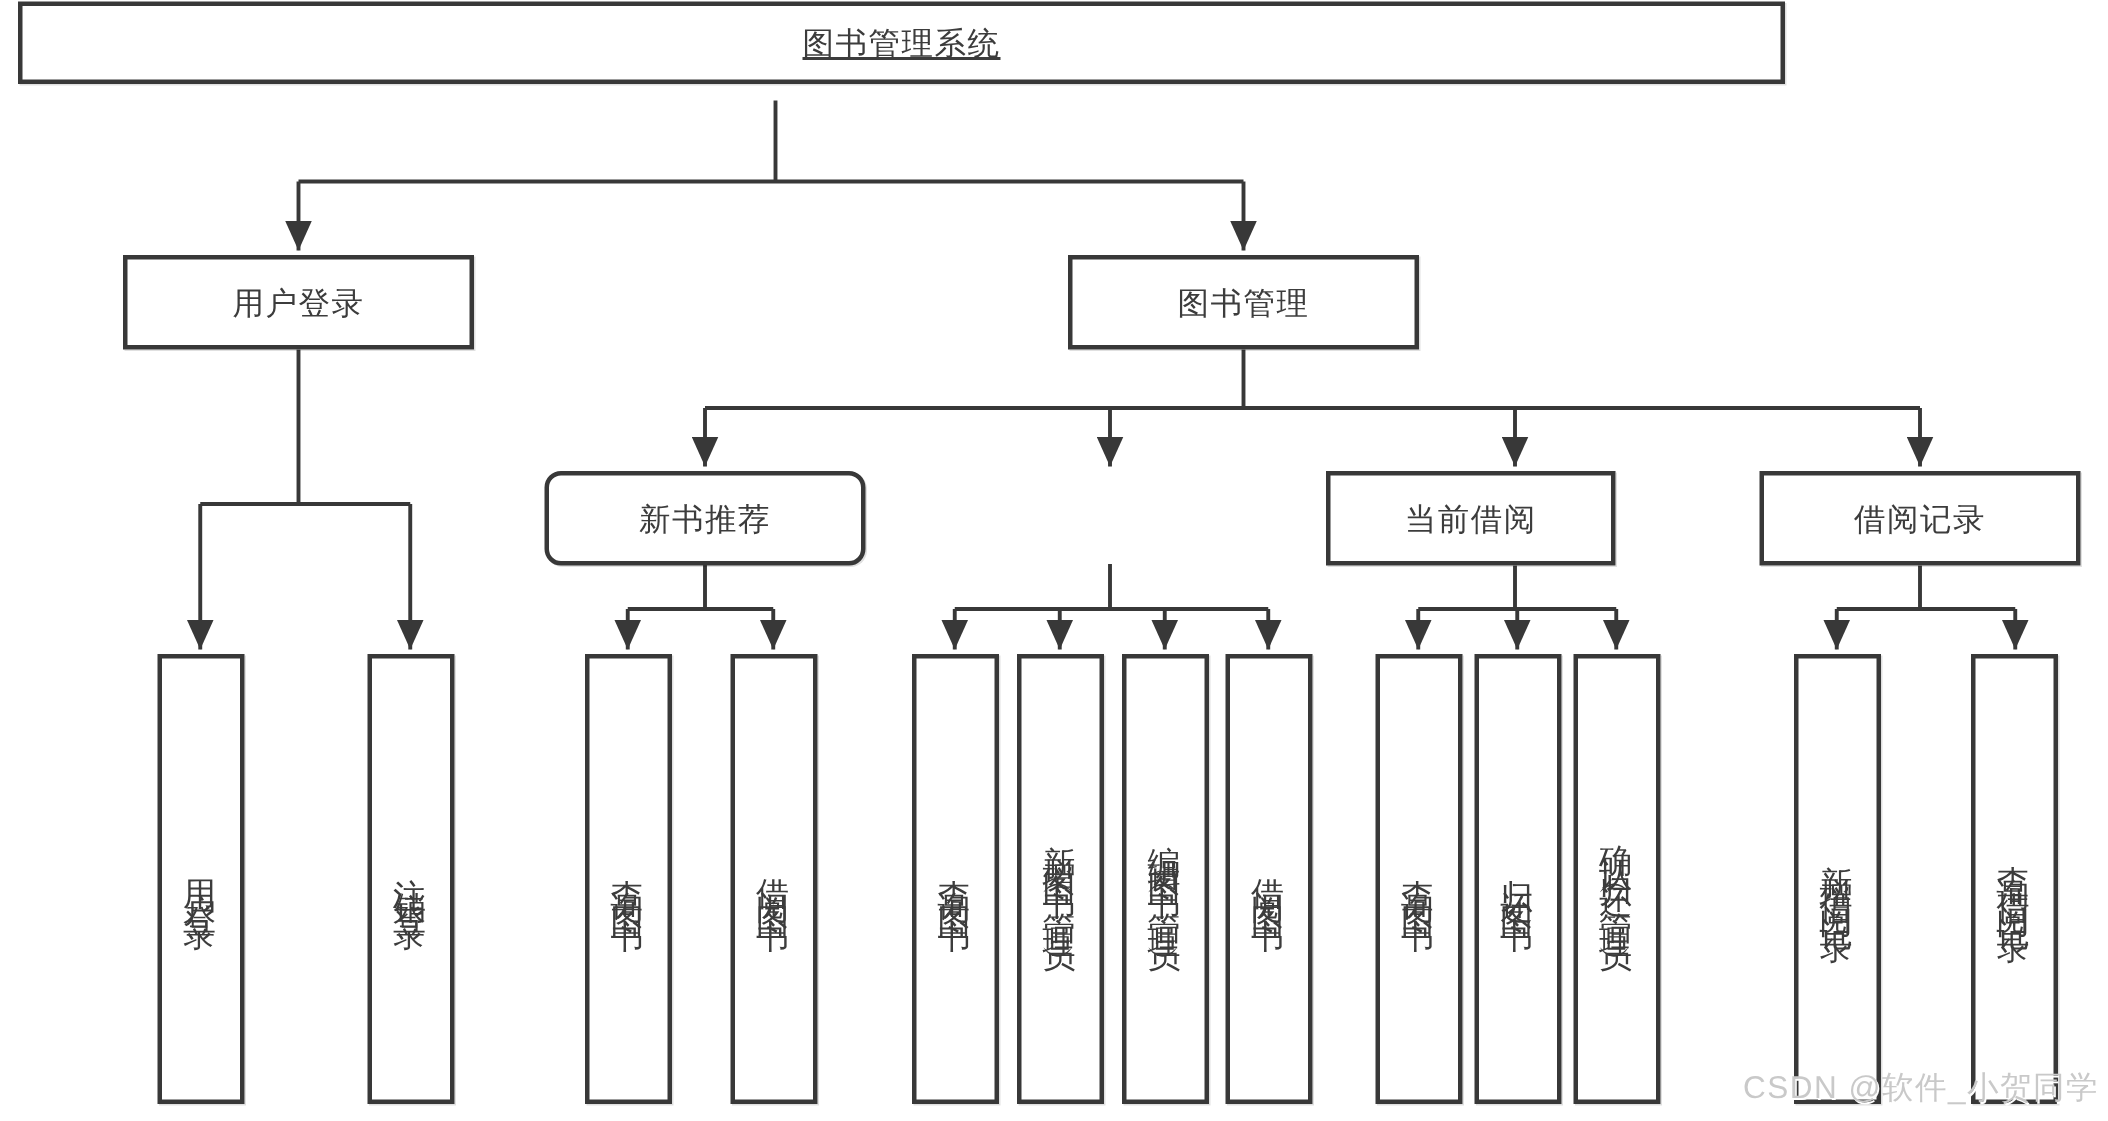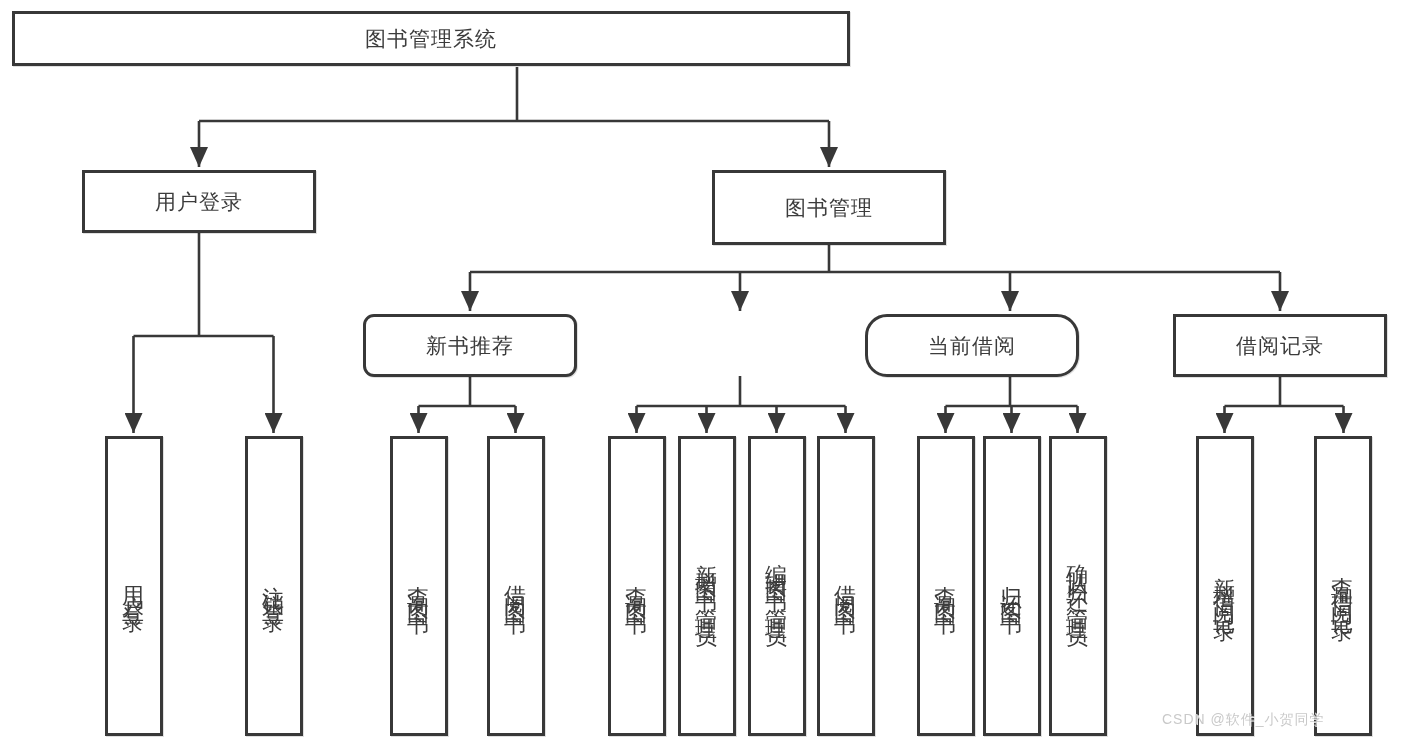--- a/index.html
+++ b/index.html
@@ -48,21 +48,21 @@
     text-align: center;
     line-height: 50px;
     font-size: 22px;
     letter-spacing: 9px;
     box-shadow: 1px 1px 0 rgba(0,0,0,0.12);
   }
   .watermark {
     position: absolute;
     left: 1162px;
     top: 711px;
-    font-size: 14px;
+    font-size: 21px;
     color: #c9c9c9;
     text-shadow: 1px 1px 0 #ffffff;
     letter-spacing: 1px;
     white-space: nowrap;
     z-index: 5;
   }
 </style>
 </head>
 <body>
 
@@ -118,27 +118,27 @@
       </g>
       <g>
         <path d="M1280 376 V406"></path>
         <path d="M1224.5 406 H1343.5"></path>
         <path d="M1224.5 406 V433" marker-end="url(#arrow)"></path>
         <path d="M1343.5 406 V433" marker-end="url(#arrow)"></path>
       </g>
     </g>
   </svg>
 
-  <div class="hbox" style="left:12px; top:11px; width:838px; height:55px;">图书管理系统</div>
+  <div class="hbox" style="left:12px; top:1px; width:1178px; height:55px;text-decoration:underline;">图书管理系统</div>
 
   <div class="hbox" style="left:82px; top:170px; width:234px; height:63px;">用户登录</div>
-  <div class="hbox" style="left:712px; top:170px; width:234px; height:75px;">图书管理</div>
+  <div class="hbox" style="left:712px; top:170px; width:234px; height:63px;">图书管理</div>
 
   <div class="hbox" style="left:363px; top:314px; width:214px; height:63px;border-radius:11px;">新书推荐</div>
-  <div class="hbox" style="left:865px; top:314px; width:214px; height:63px;border-radius:22px;">当前借阅</div>
+  <div class="hbox" style="left:884px; top:314px; width:193px; height:63px;">当前借阅</div>
   <div class="hbox" style="left:1173px; top:314px; width:214px; height:63px;">借阅记录</div>
 
   <div class="vbox" style="left:105px;">用户登录</div>
   <div class="vbox" style="left:245px;">注销登录</div>
 
   <div class="vbox" style="left:390px;">查询图书</div>
   <div class="vbox" style="left:487px;">借阅图书</div>
 
   <div class="vbox" style="left:608px;">查询图书</div>
   <div class="vbox" style="left:678px;">新增图书（管理员）</div>

